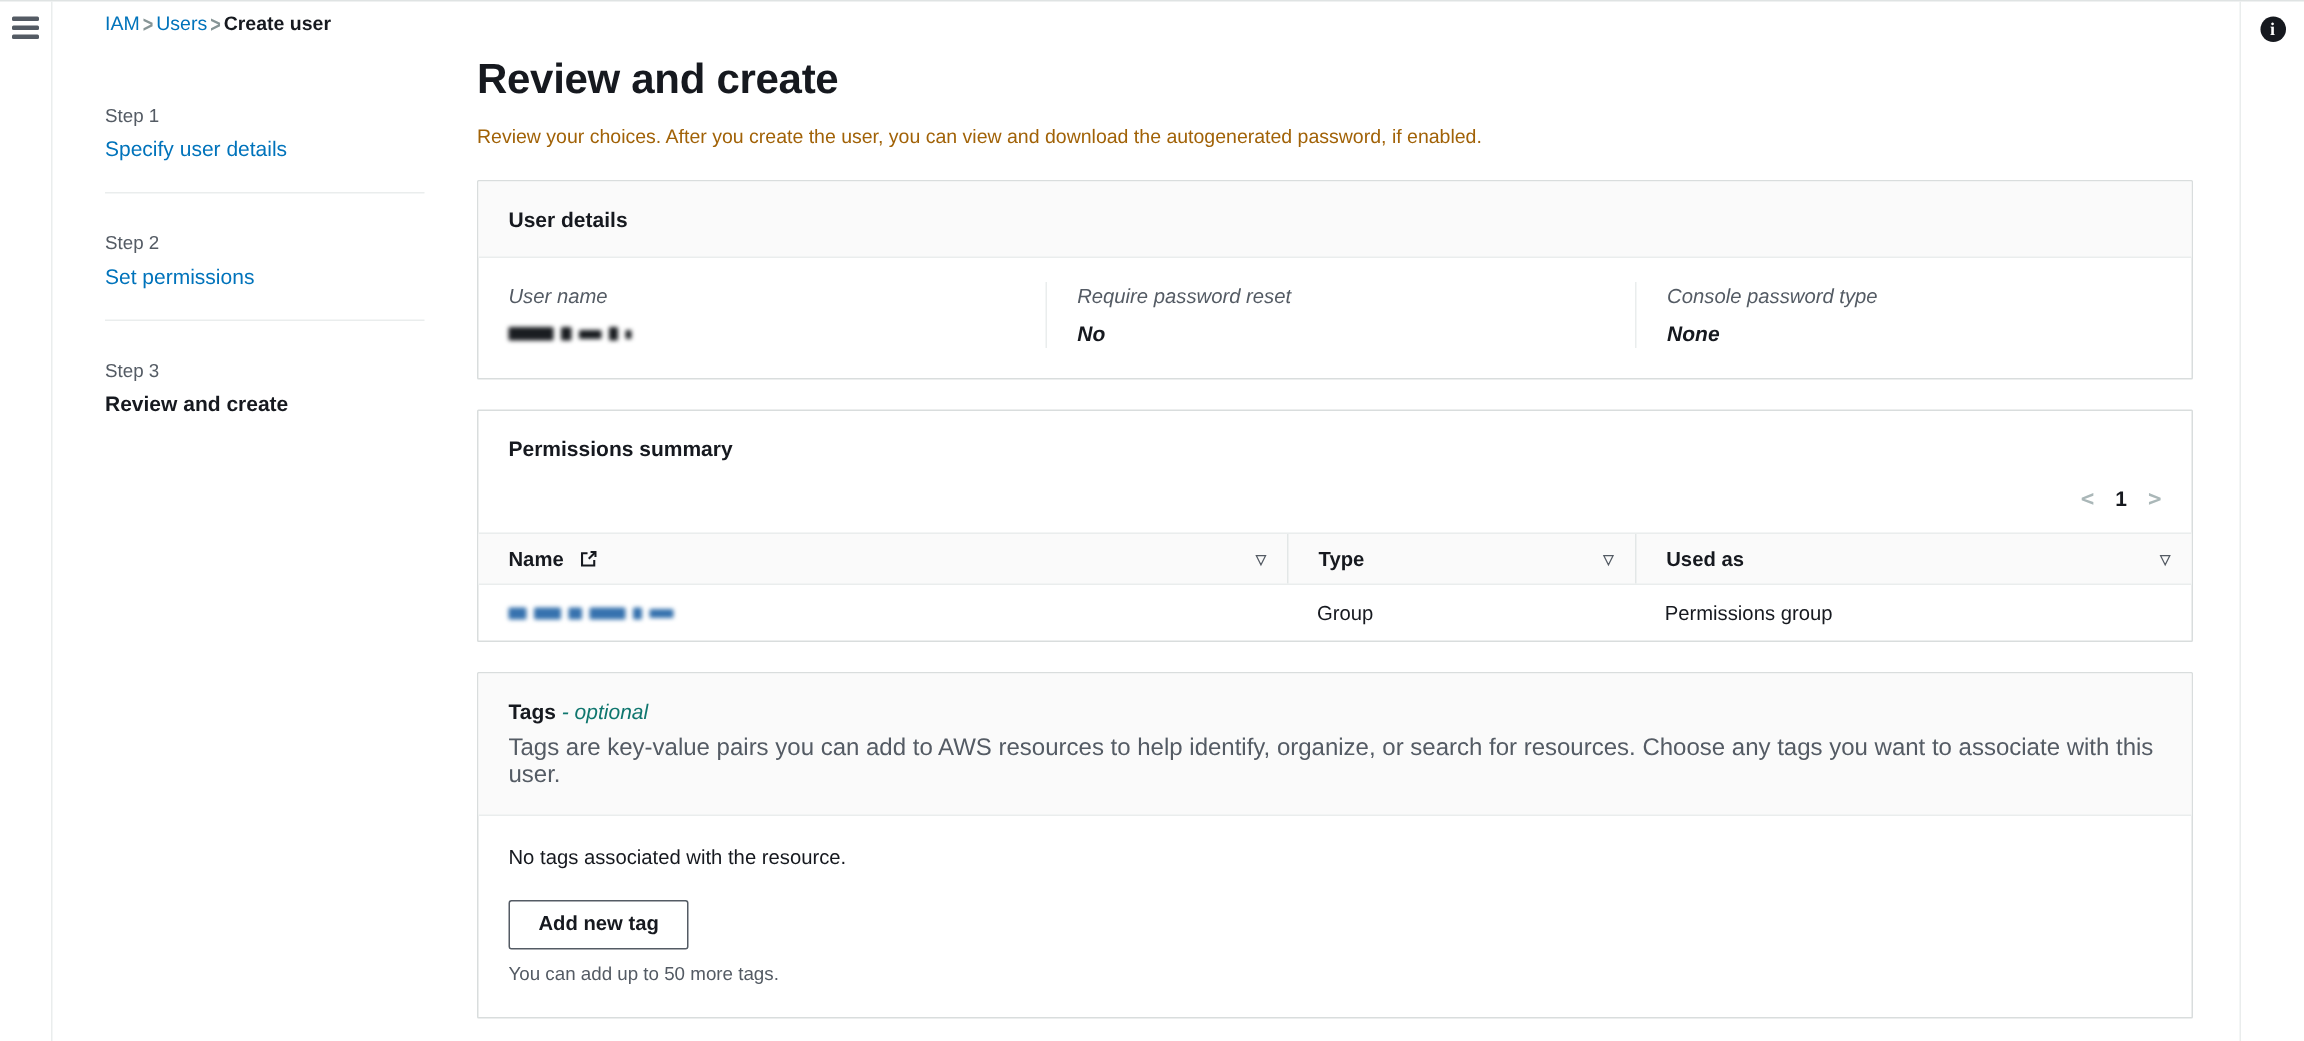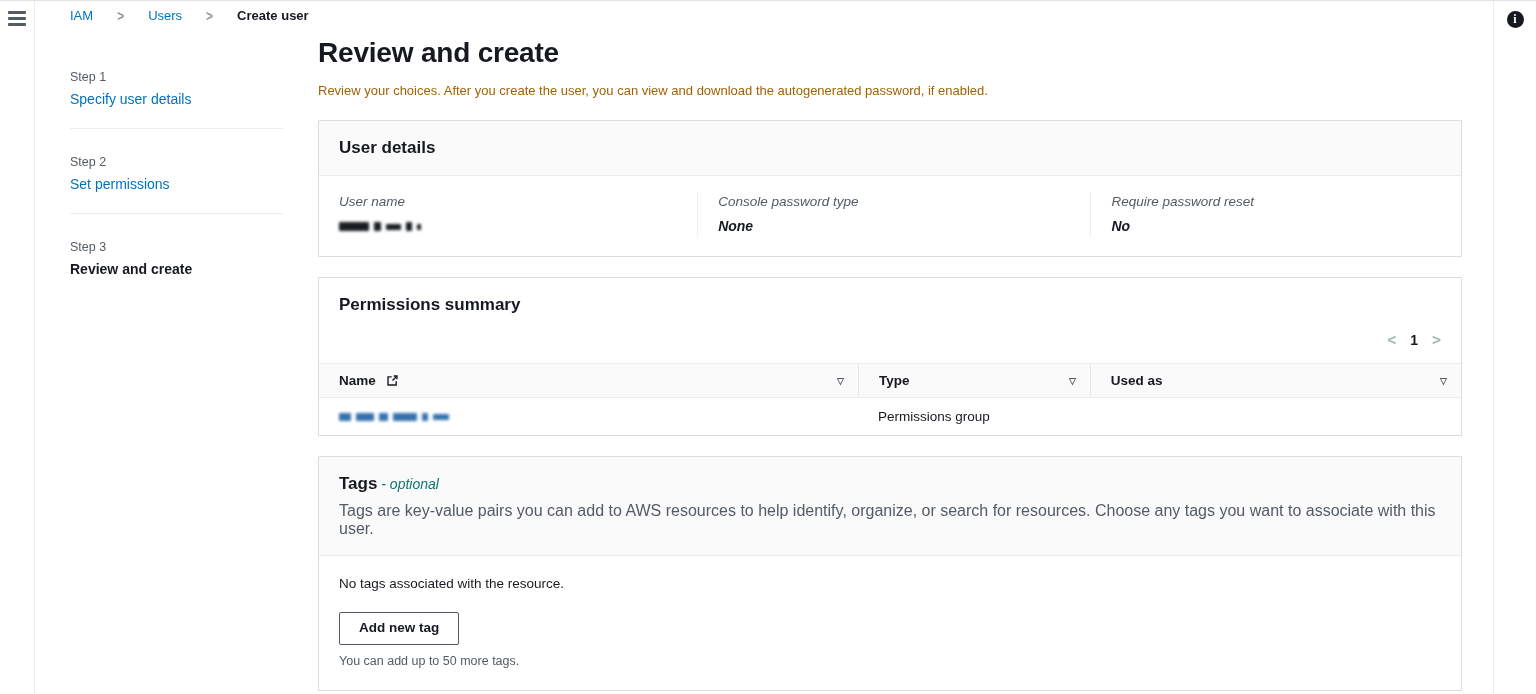--- a/index.html
+++ b/index.html
@@ -16,42 +16,42 @@
   .hamburger { width:18px; margin:0 auto; cursor:pointer; }
   .hamburger .bar { height:3px; background:#545b64; margin-bottom:3px; border-radius:1px; }
 
   
   .right-rail { width:43px; flex:0 0 43px; border-left:1px solid #eaeded; padding-top:9px; text-align:center; }
   .info-icon { display:inline-block; width:17px; height:17px; border-radius:50%; background:#16191f; color:#fff;
     font-size:12px; font-weight:bold; line-height:17px; font-family:"Liberation Serif", serif; cursor:pointer; }
 
   
   .main { flex:1; display:flex; flex-direction:column; min-width:0; }
-  .breadcrumb { padding:7px 0 10px 35px; font-size:13px; display:flex; align-items:center; gap:24px; }
+  .breadcrumb { padding:7px 0 10px 35px; font-size:13px; display:flex; align-items:center; gap:2px; }
   .breadcrumb a { color:#0073bb; text-decoration:none; cursor:pointer; }
   .crumb-sep { color:#879596; font-size:12px; font-weight:bold; transform:scaleY(1.25); }
   .crumb-current { color:#16191f; font-weight:bold; }
 
   .body-row { display:flex; flex:1; min-height:0; }
 
   
   .steps { width:283px; flex:0 0 283px; padding:11px 35px 0 35px; }
   .step-label { font-size:12.5px; color:#545b64; margin-bottom:7px;margin-top:26px; }
   .step-title { font-size:14px; color:#0073bb; cursor:pointer; }
   .step-title.current { color:#16191f; font-weight:bold; cursor:default; }
   .step-divider { border:none; border-top:1px solid #eaeded; margin:21px 0 17px 0; }
 
   
   .content { flex:1; padding:4px 31px 0 0; min-width:0; }
   h1 { font-size:28px; font-weight:600; color:#16191f; letter-spacing:-0.2px; }
   .page-desc { font-size:13px; color:#a16207; margin-top:14px; margin-bottom:22px; }
 
   .card { border:1px solid #d9dddd; border-radius:1px; background:#fff; margin-bottom:20px; }
   .card-header { background:#fafafa; border-bottom:1px solid #eaeded; padding:17px 20px; }
-  .card-title { font-size:17px; font-weight:bold; color:#16191f; }
+  .card-title { font-size:14px; font-weight:bold; color:#16191f; }
   .optional { font-weight:normal; font-style:italic; font-size:14px; color:#0f766e; }
   .card-desc { font-size:16px; color:#545b64; margin-top:8px; }
 
   
   .fields { display:grid; grid-template-columns: 1fr 1.04fr 0.98fr; padding:16px 0 20px 0; }
   .field { padding:2px 20px;font-style:italic; }
   .field + .field { border-left:1px solid #eaeded; }
   .field-label { font-size:13.5px; color:#545b64; margin-bottom:9px; }
   .field-value { font-size:14px; font-weight:600; color:#16191f; }
 
@@ -151,26 +151,26 @@
                 <span class="redact">
                   <i style="width:30px"></i>
                     <i style="width:7px"></i>
                     <i style="width:15px;height:6px"></i>
                     <i style="width:6px"></i>
                     <i style="width:4px;height:6px"></i>
                 </span>
               </div>
             </div>
             <div class="field">
+              <div class="field-label">Require password reset</div>
+              <div class="field-value">No</div>
+            </div>
+            <div class="field">
               <div class="field-label">Console password type</div>
               <div class="field-value">None</div>
-            </div>
-            <div class="field">
-              <div class="field-label">Require password reset</div>
-              <div class="field-value">No</div>
             </div>
           </div>
         </div>
 
         <div class="card">
           <div class="perm-head">
             <span class="card-title">Permissions summary</span>
           </div>
           <div class="pagination">
             <span class="page-chevron">&lt;</span>
@@ -209,20 +209,21 @@
               <div class="td">
                 <span class="redact blue">
                   <i style="width:12px"></i>
                     <i style="width:18px"></i>
                     <i style="width:9px"></i>
                     <i style="width:24px"></i>
                     <i style="width:6px"></i>
                     <i style="width:16px;height:6px"></i>
                 </span>
               </div>
+              <div class="td">Group</div>
               <div class="td">Permissions group</div>
             </div>
           </div>
         </div>
 
         <div class="card">
           <div class="card-header">
             <div>
               <span class="card-title">Tags</span><span class="optional"> - optional</span>
             </div>

